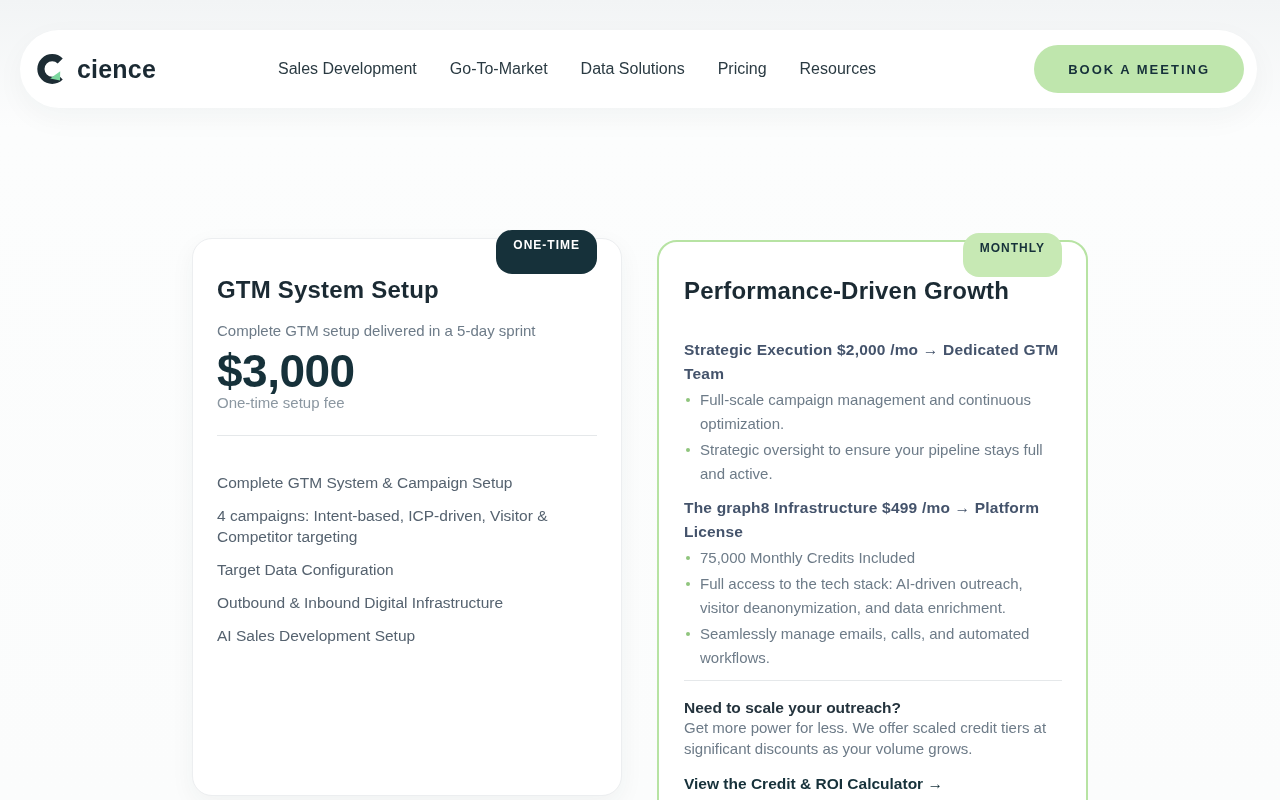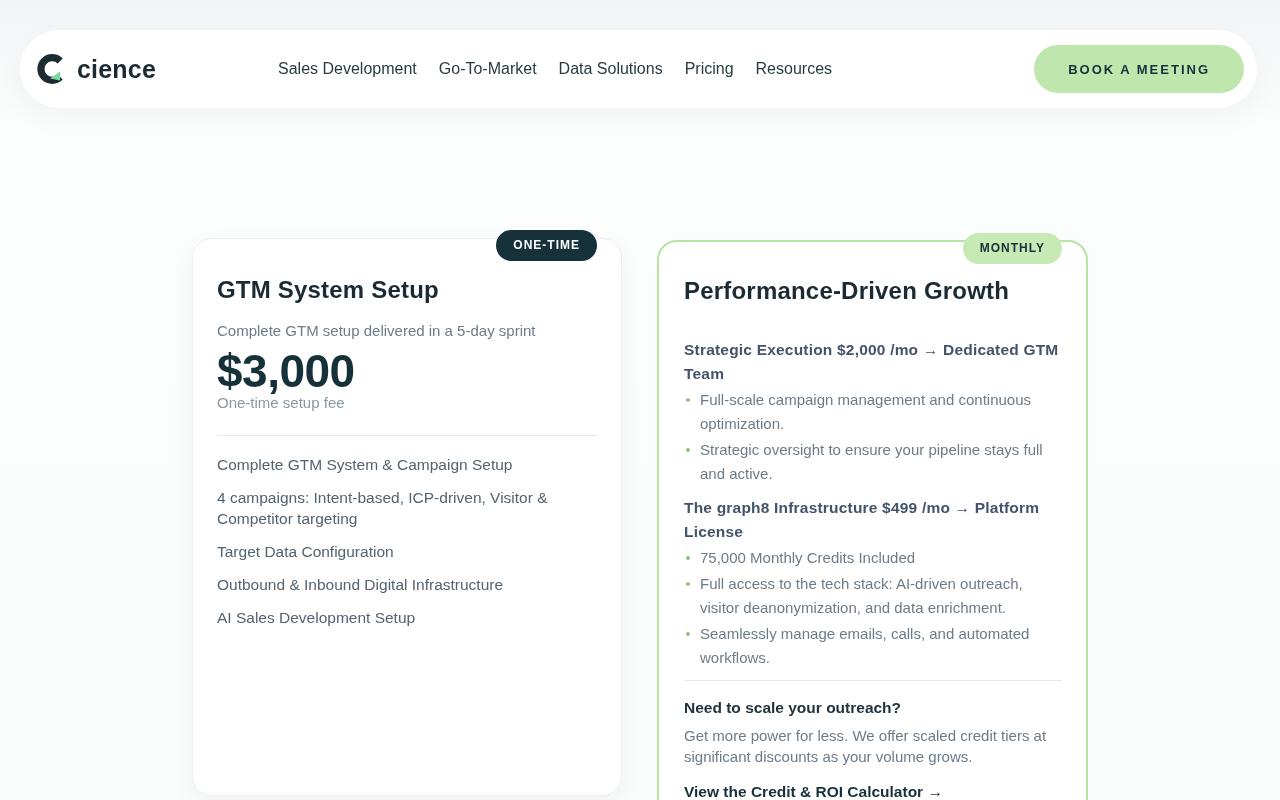--- a/index.html
+++ b/index.html
@@ -21,21 +21,21 @@
   .topbar{
     position:absolute;left:20px;top:30px;width:1237px;height:78px;
     background:#ffffff;border-radius:40px;
     display:flex;align-items:center;
     box-shadow:0 10px 30px rgba(30,50,60,0.04);
     padding:0 13px 0 16px;
   }
   .logo{display:flex;align-items:center;gap:9px;cursor:pointer;}
   .logo svg{display:block;}
   .logo-text{font-size:25px;font-weight:600;color:var(--heading);letter-spacing:.2px;}
-  .nav{display:flex;gap:22px;margin-left:122px;}
+  .nav{display:flex;gap:33px;margin-left:122px;}
   .nav a{
     font-size:16px;color:#2a3a42;text-decoration:none;font-weight:400;
     white-space:nowrap;cursor:pointer;
   }
   .cta{
     margin-left:auto;height:48px;padding:0 34px;border:none;border-radius:24px;
     background:var(--green-button-bg);color:var(--navy);
     font-family:inherit;font-size:13px;font-weight:700;letter-spacing:2px;cursor:pointer;
   }
 
@@ -46,33 +46,33 @@
     border:1px solid #eceef0;
     box-shadow:0 8px 24px rgba(30,50,60,0.05);
     padding:36px 24px 0 24px;
   }
   .card-right{
     left:657px;top:240px;width:431px;height:700px;
     border:2px solid var(--green-border);
     padding:34px 24px 0 25px;
   }
   .badge{
-    position:absolute;top:-9px;right:24px;height:31px;line-height:31px;
+    position:absolute;top:-9px;right:24px;height:44px;line-height:31px;
     padding:0 17px;border-radius:16px;font-size:12px;font-weight:700;letter-spacing:1px;
   }
   .badge-dark{background:var(--navy);color:#ffffff;}
   .badge-green{background:var(--green-badge-bg);color:var(--navy);}
 
   .card-title{font-size:24px;font-weight:700;color:var(--heading);line-height:30px;letter-spacing:.2px;}
   .subtitle{font-size:15px;color:var(--body-gray);margin-top:16px;line-height:20px;}
   .price{font-size:46px;font-weight:800;color:var(--navy);line-height:44px;margin-top:8px;letter-spacing:-.5px;}
   .price-note{font-size:15px;color:#8b97a1;margin-top:0px;line-height:20px;}
   .divider{border:none;border-top:1px solid var(--divider);margin-top:22px;}
   .includes-label{font-size:14px;font-weight:700;letter-spacing:1px;color:var(--includes-label);margin-top:20px;}
-  .includes-list{margin-top:18px;}
+  .includes-list{margin-top:36px;}
   .includes-list .inc-item{
     font-size:15.5px;color:var(--list-text);line-height:21px;margin-bottom:12px;
   }
 
   
   .section{margin-top:32px;}
   .section + .section{margin-top:10px;}
   .section-heading{
     font-size:15.5px;font-weight:700;color:var(--slate-heading);line-height:24px;letter-spacing:.2px;
   }
@@ -80,21 +80,21 @@
   .bullet-list li{
     position:relative;padding-left:16px;font-size:15px;color:var(--body-gray);
     line-height:24px;margin-bottom:2px;
   }
   .bullet-list li .dot{
     position:absolute;left:2px;top:10px;width:4px;height:4px;border-radius:50%;
     background:var(--bullet-green);
   }
   .divider-right{margin-top:10px;border-top:1px solid var(--divider);}
   .footer-heading{font-size:15.5px;font-weight:700;color:#24333d;margin-top:18px;line-height:18px;}
-  .footer-text{font-size:15px;color:var(--body-gray);margin-top:8px;line-height:21px;}
+  .footer-text{font-size:15px;color:var(--body-gray);line-height:21px;}
   .footer-link{
     display:inline-block;font-size:15.5px;font-weight:700;color:var(--navy);
     margin-top:16px;text-decoration:none;cursor:pointer;line-height:18px;
   }
 </style>
 </head>
 <body>
 
 <header class="topbar">
   <div class="logo">

